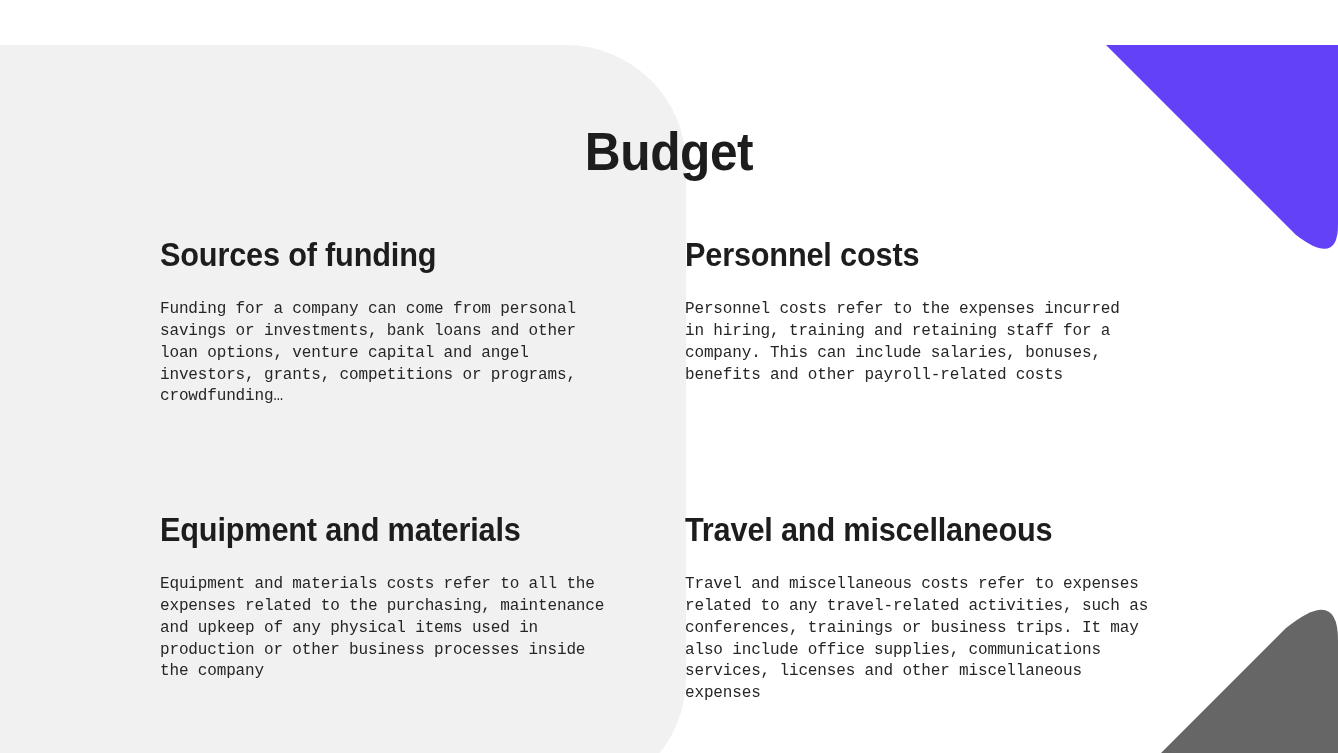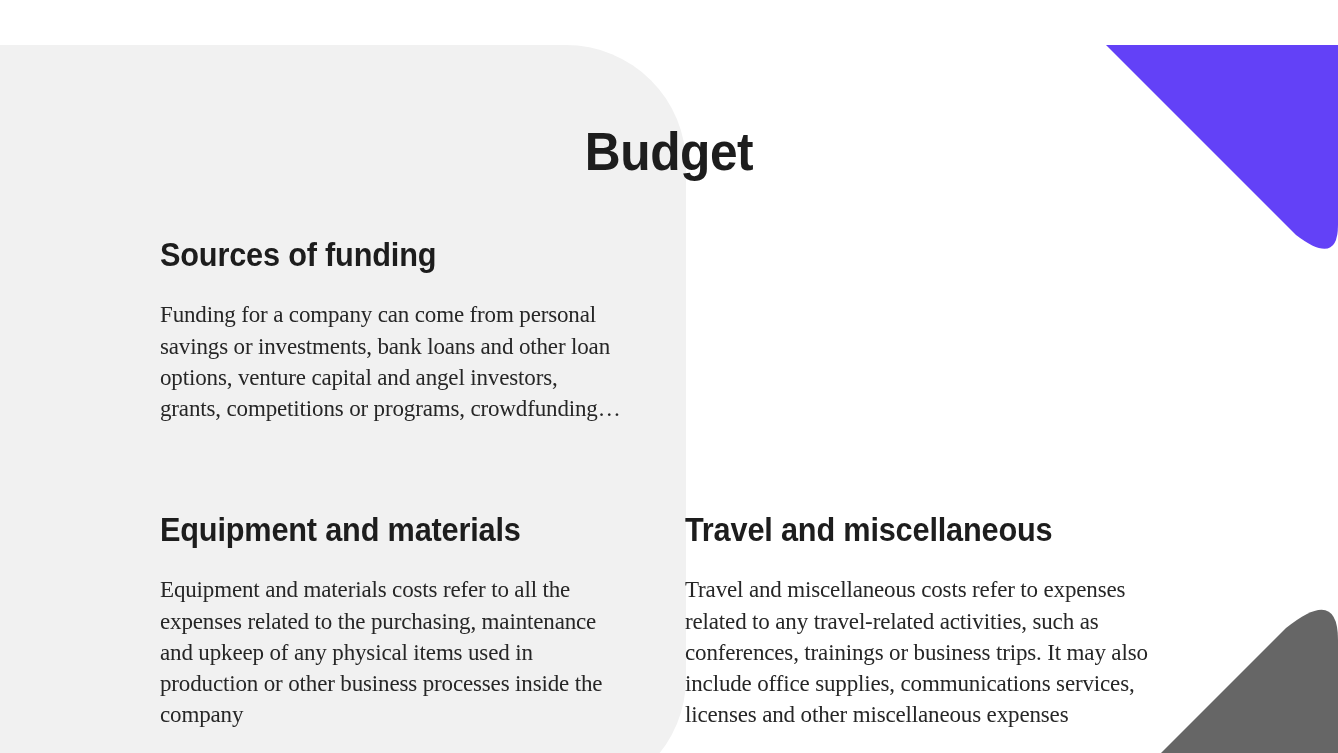--- a/index.html
+++ b/index.html
@@ -94,22 +94,22 @@
     font-weight: 700;
     color: #1d1d1d;
     letter-spacing: -0.2px;
     margin: 0 0 26px 0;
     transform: scaleX(0.93);
     transform-origin: left center;
     line-height: 1.1;
     white-space: nowrap;
   }
   .card-body {
-    font-family: Liberation Serif, serif;
-    font-size: 23px;
+    font-family: Liberation Mono, monospace;
+    font-size: 16px;
     font-weight: 400;
     color: #262626;
     line-height: 1.36;
     margin: 0;
     max-width: 462px;
     letter-spacing: -0.15px;
   }
   .cell-br .card-body { max-width: 470px; }
 </style>
 </head>
@@ -135,20 +135,24 @@
 
     <div class="slide-title">Budget</div>
 
     <div class="grid">
 
       <div class="cell cell-tl cell-top">
         <h2 class="card-heading">Sources of funding</h2>
         <p class="card-body">Funding for a company can come from personal savings or investments, bank loans and other loan options, venture capital and angel investors, grants, competitions or programs, crowdfunding…</p>
       </div>
 
+      <div class="cell cell-tr cell-top">
+        <h2 class="card-heading">Personnel costs</h2>
+        <p class="card-body">Personnel costs refer to the expenses incurred in hiring, training and retaining staff for a company. This can include salaries, bonuses, benefits and other payroll-related costs</p>
+      </div>
 
       <div class="cell cell-br">
         <h2 class="card-heading">Travel and miscellaneous</h2>
         <p class="card-body">Travel and miscellaneous costs refer to expenses related to any travel-related activities, such as conferences, trainings or business trips. It may also include office supplies, communications services, licenses and other miscellaneous expenses</p>
       </div>
 
       <div class="cell cell-bl">
         <h2 class="card-heading">Equipment and materials</h2>
         <p class="card-body">Equipment and materials costs refer to all the expenses related to the purchasing, maintenance and upkeep of any physical items used in production or other business processes inside the company</p>
       </div>

